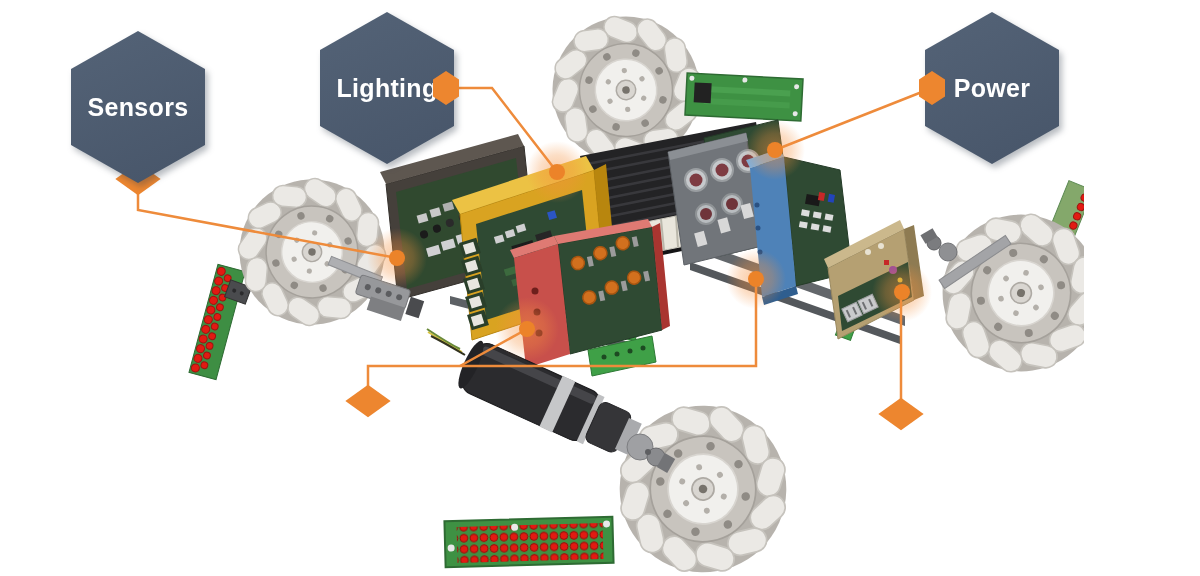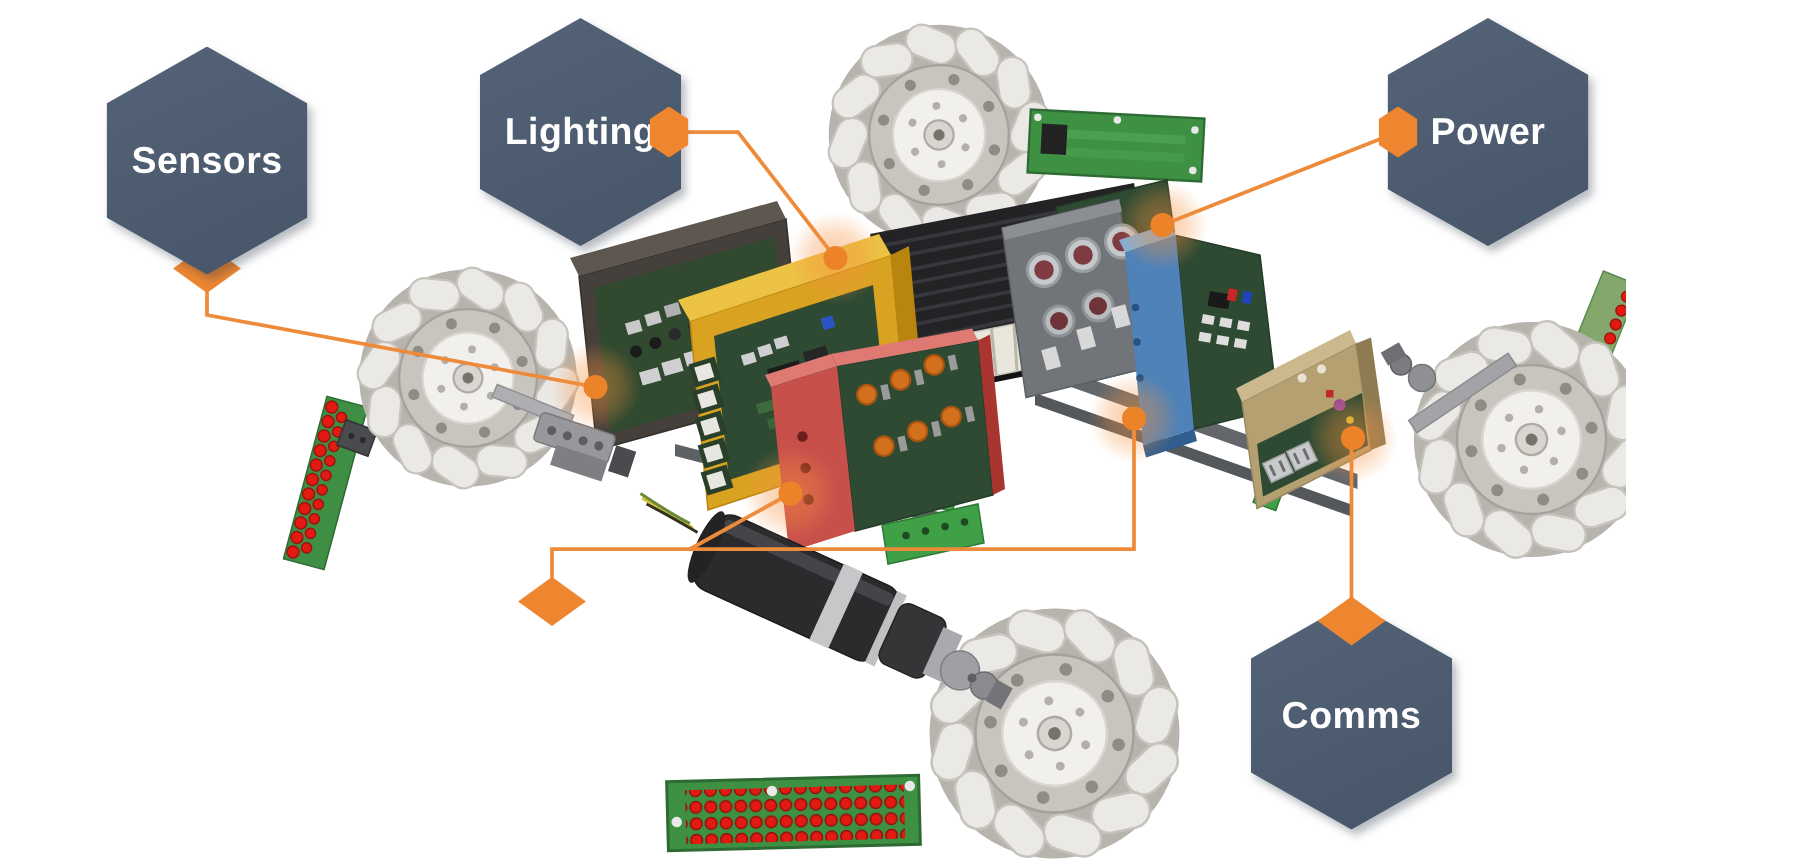--- a/index.html
+++ b/index.html
@@ -450,19 +450,14 @@
 <div class="hexwrap hw-lighting">
   <div class="hex">
     <span class="l">Lighting</span>
   </div>
 </div>
 <div class="hexwrap hw-power">
   <div class="hex">
     <span class="l">Power</span>
   </div>
 </div>
-<div class="hexwrap hw-comms">
-  <div class="hex">
-    <span class="l">Comms</span>
-  </div>
+
 </div>
 
-</div>
-
 </body></html>

